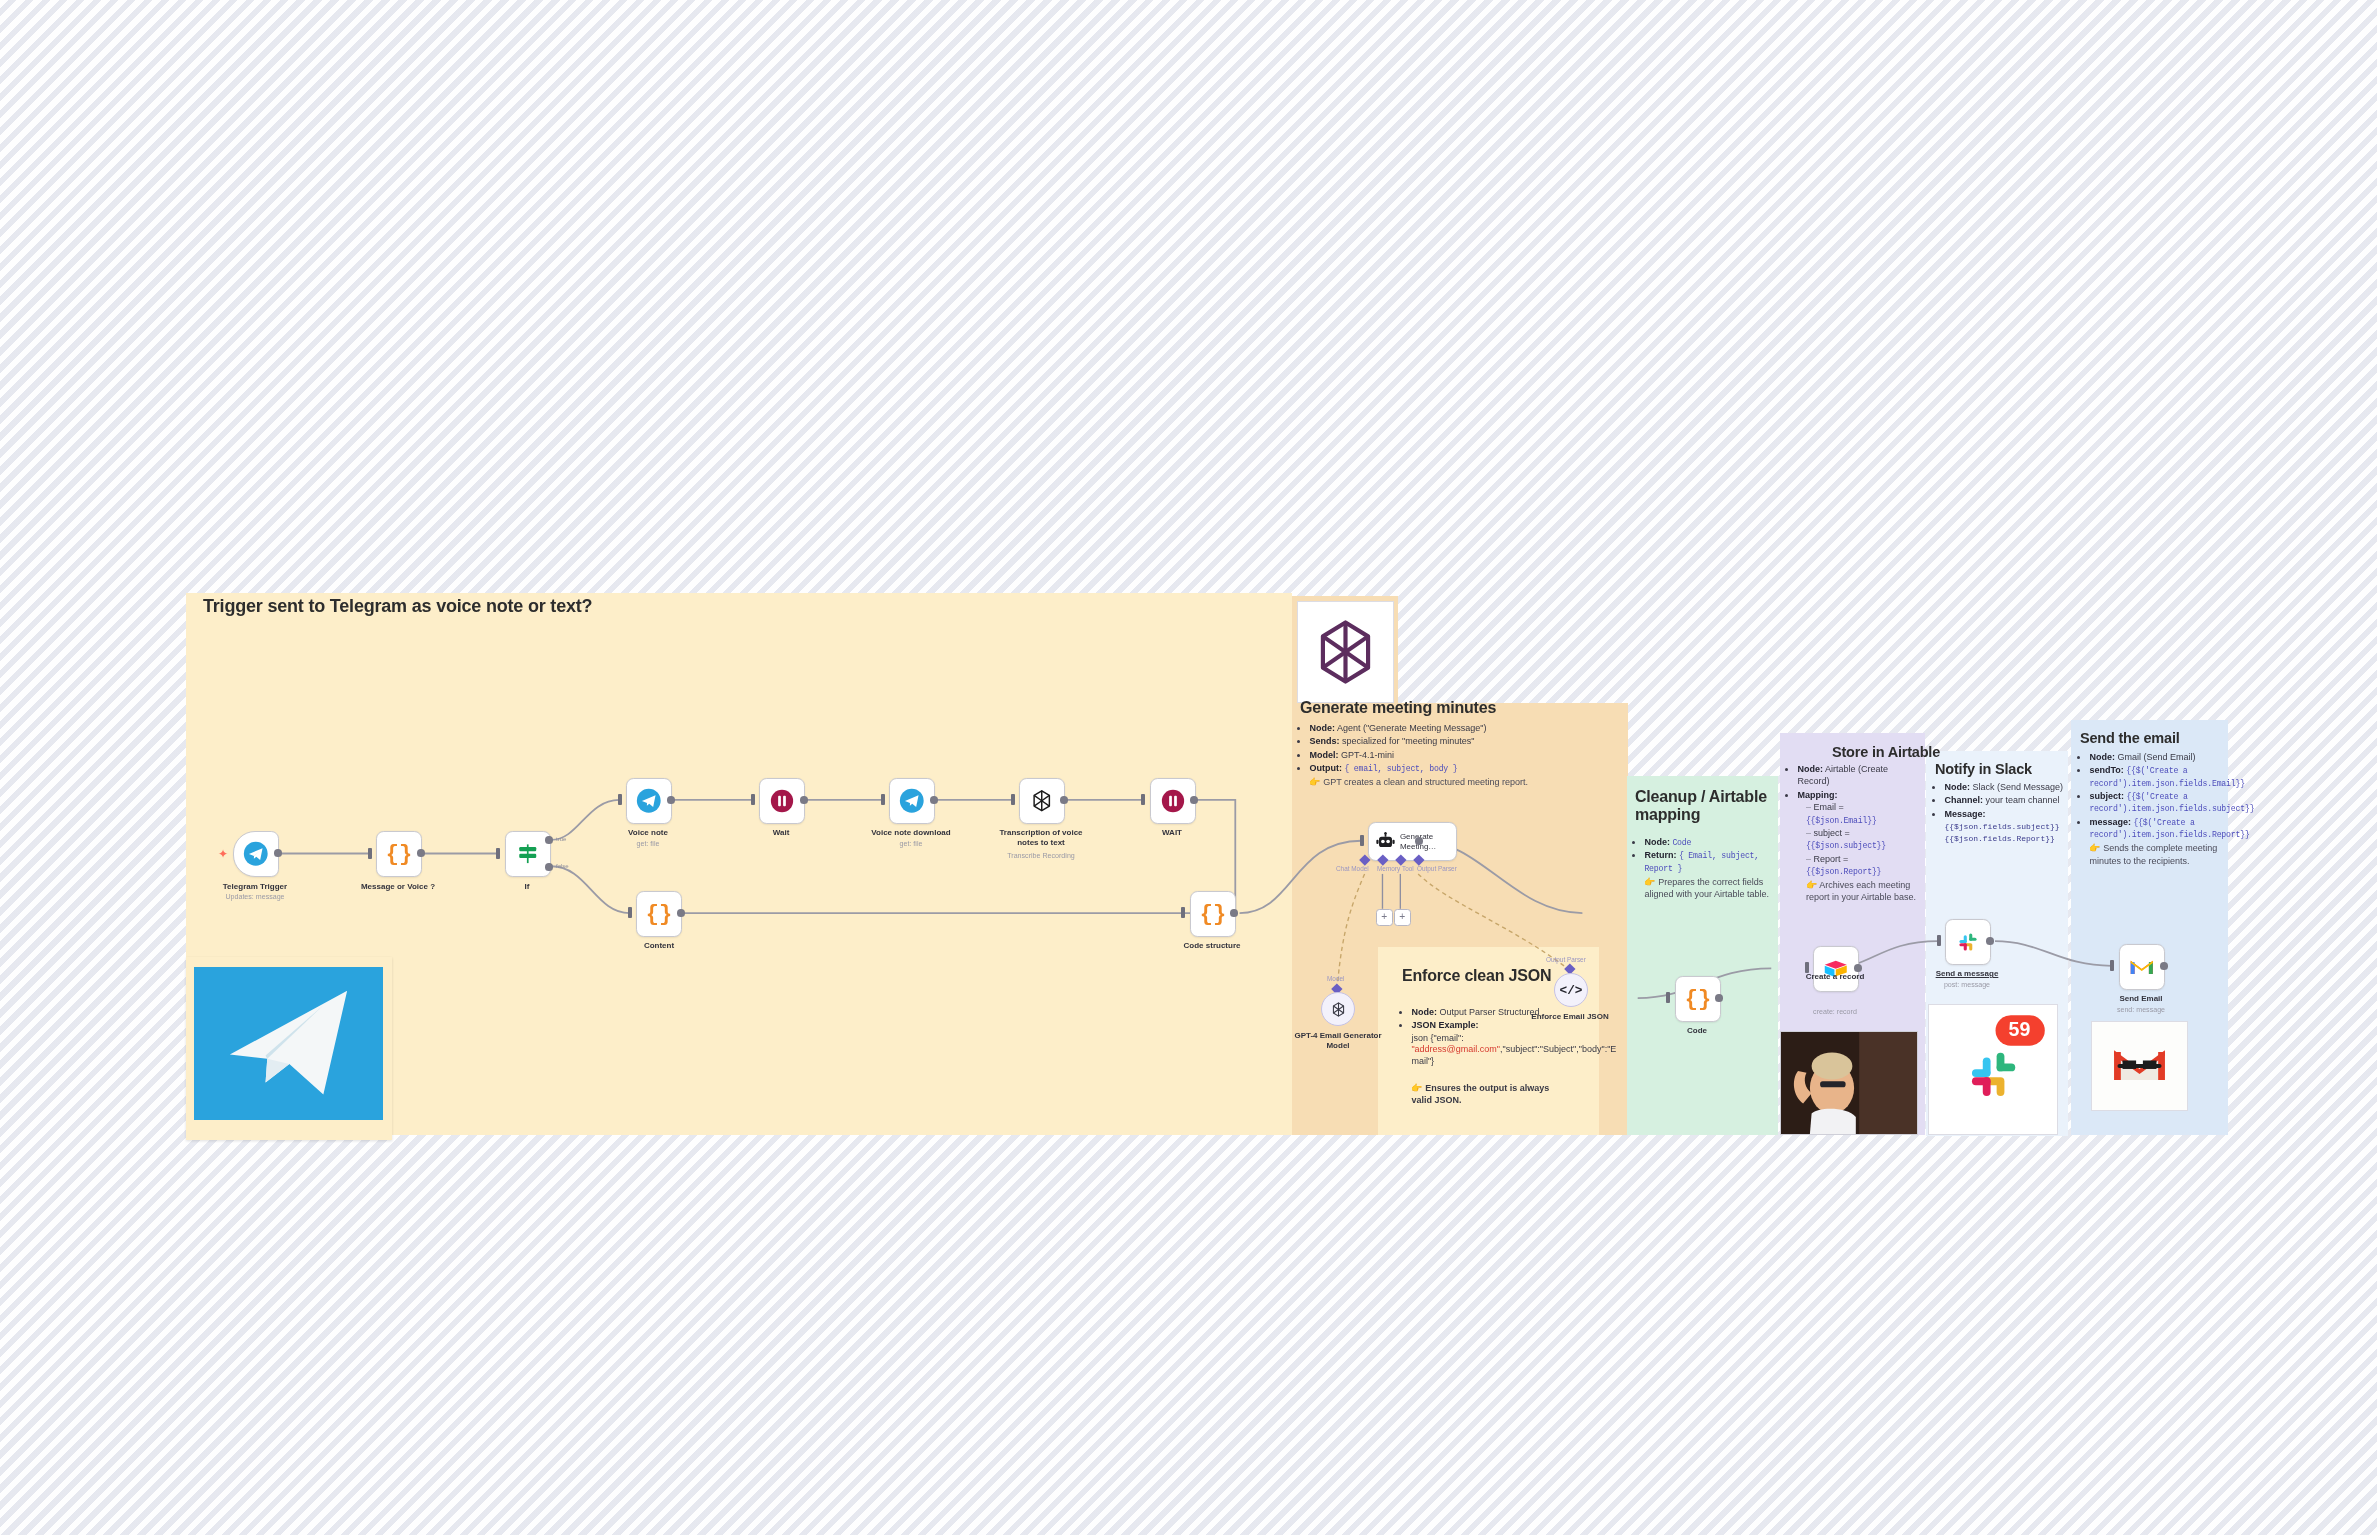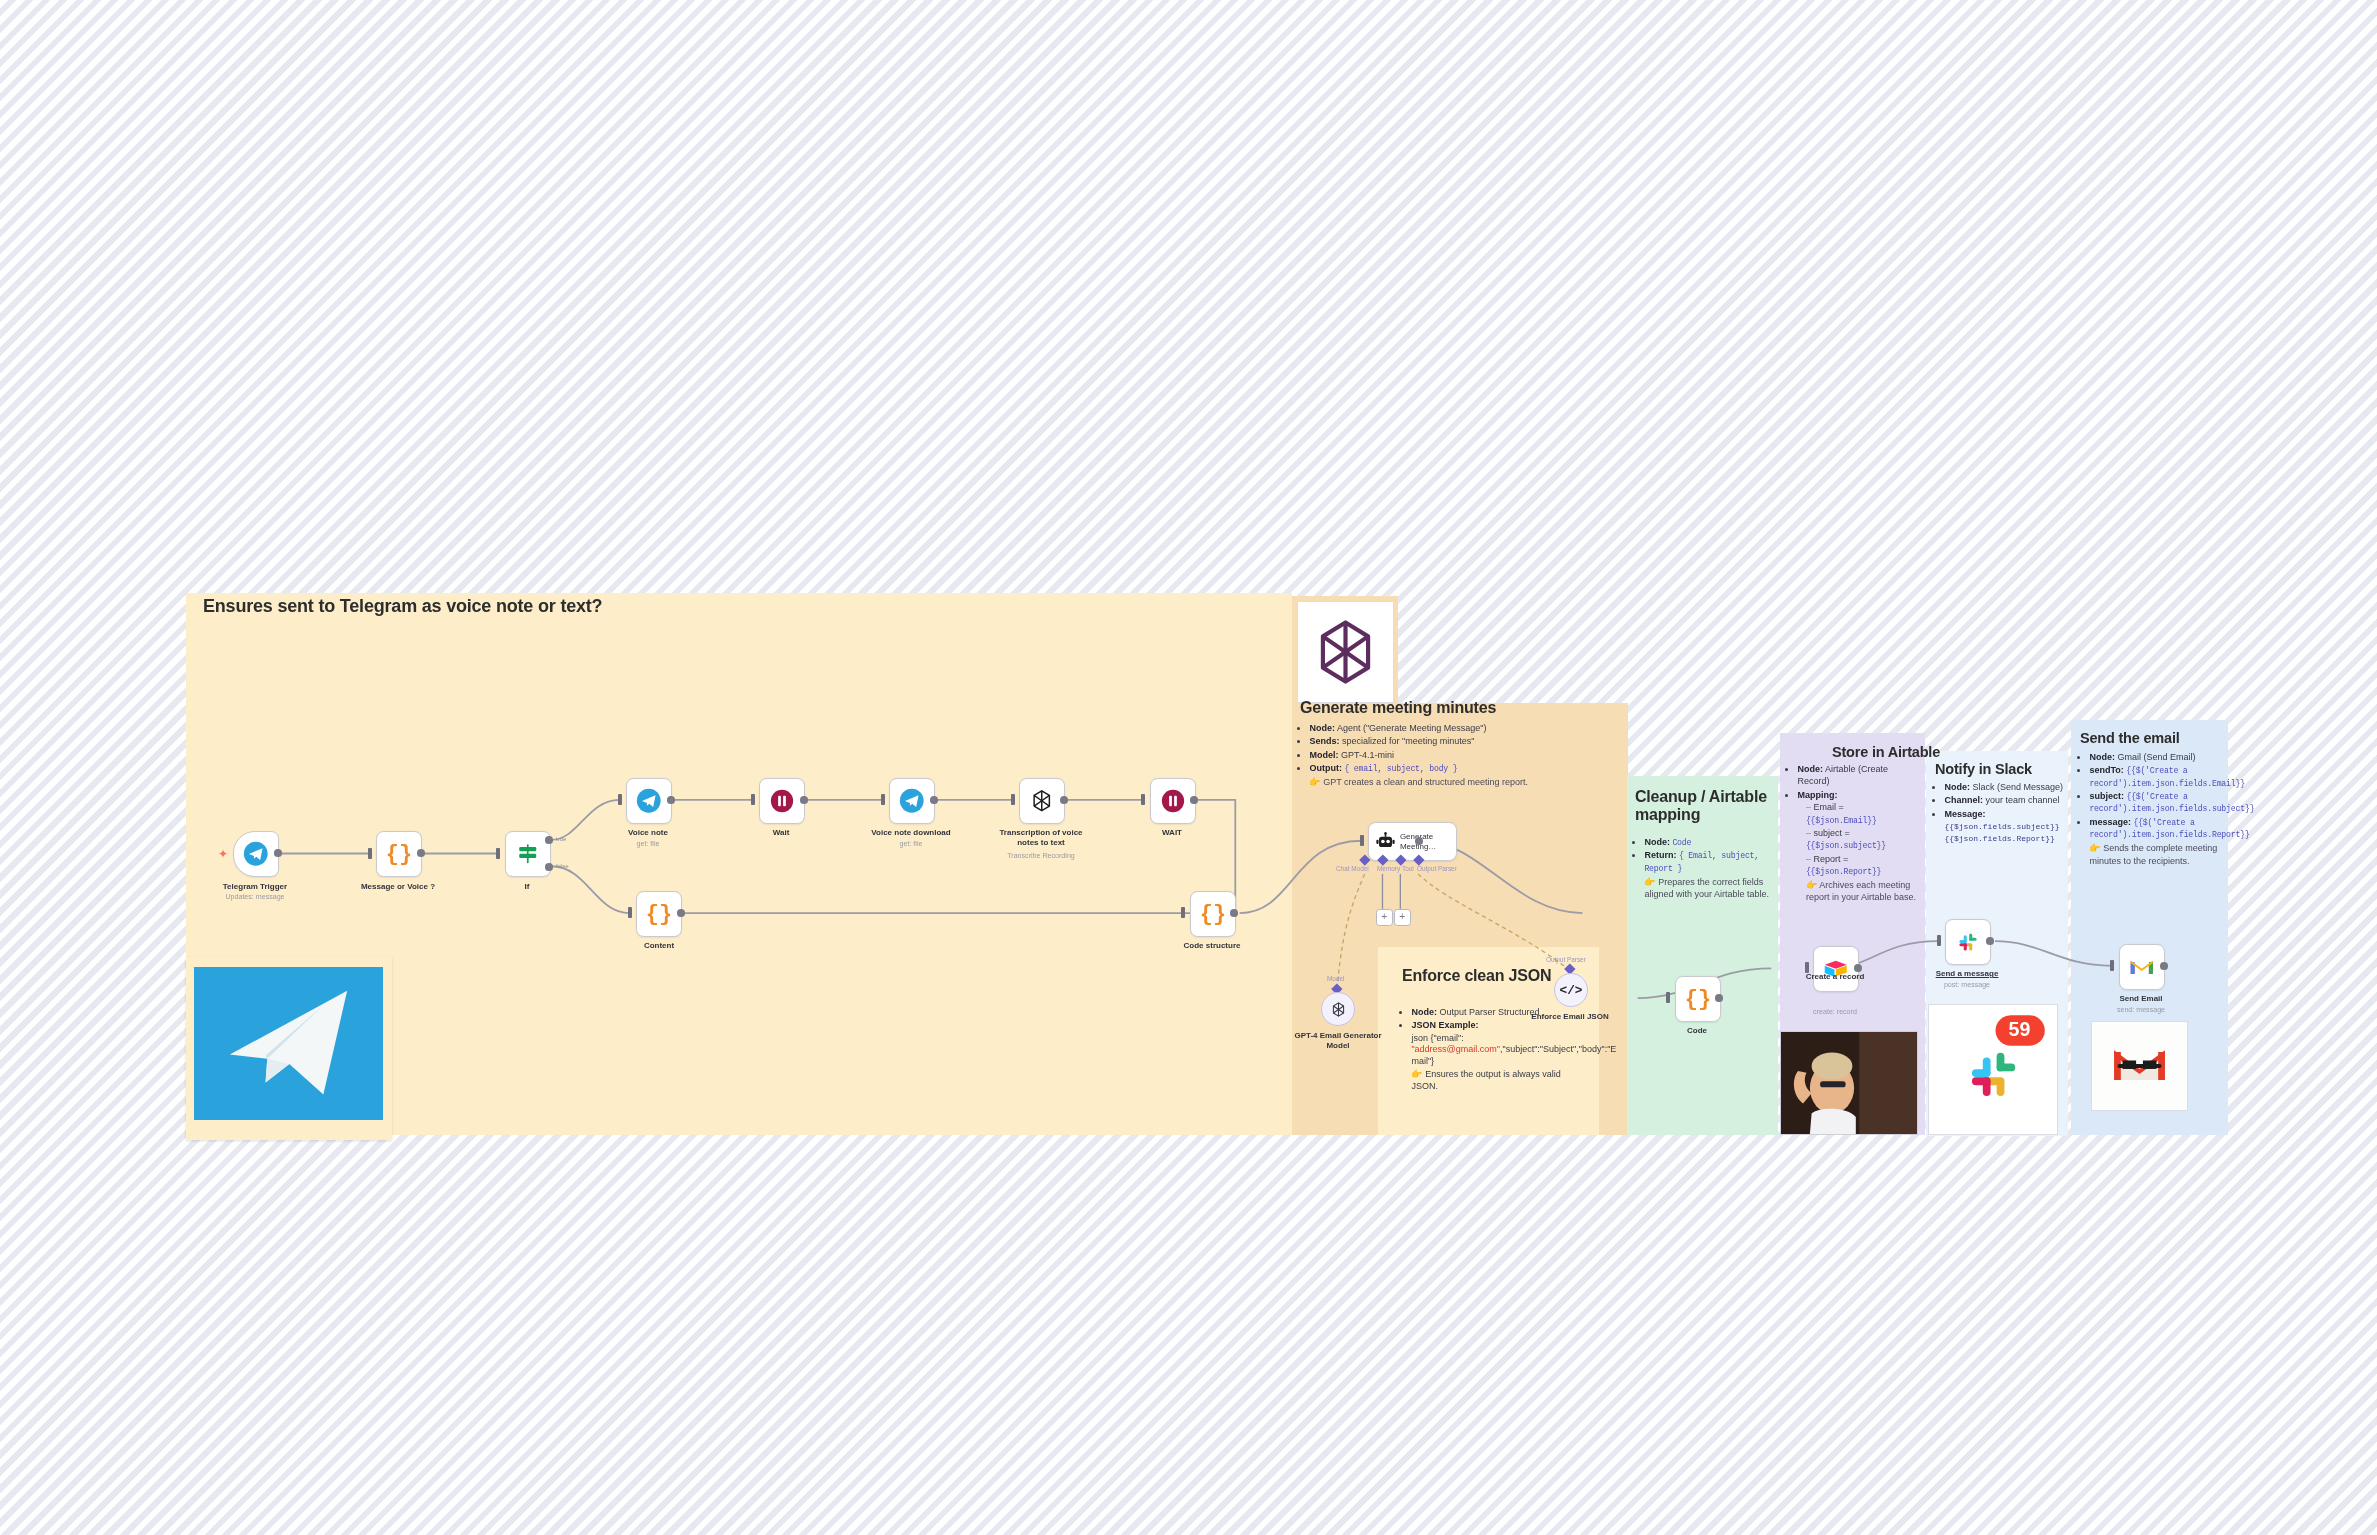--- a/index.html
+++ b/index.html
@@ -103,21 +103,21 @@
   <div class="panel yellow" style="left:1378px;top:947px;width:221px;height:188px;"></div>
 
   <div class="panel green" style="left:1627px;top:776px;width:151px;height:359px;"></div>
 
   <div class="panel purple" style="left:1780px;top:733px;width:145px;height:402px;"></div>
 
   <div class="panel lightblue" style="left:1926px;top:751px;width:142px;height:385px;"></div>
 
   <div class="panel blue" style="left:2071px;top:720px;width:157px;height:415px;"></div>
 
-  <div class="panel-title big-title" style="left:203px;top:596px;width:766px;">Ensures sent to Telegram as voice note or text?</div>
+  <div class="panel-title big-title" style="left:203px;top:596px;width:766px;">Trigger sent to Telegram as voice note or text?</div>
 
   <div class="panel-title sec-title" style="left:1300px;top:699px;width:315px;">Generate meeting minutes</div>
   <div class="bullets" style="left:1300px;top:722px;width:315px;">
     <ul>
       <li><b>Node:</b>
           <span>Agent ("Generate Meeting Message")</span></li>
       <li><b>Sends:</b>
           <span>specialized for "meeting minutes"</span></li>
       <li><b>Model:</b>
           <span>GPT-4.1-mini</span></li>
@@ -134,21 +134,21 @@
     <ul>
       <li><b>Node:</b>
           <span>Output Parser Structured</span></li>
       <li><b>JSON Example:</b></li>
     </ul>
     <div style="padding-left:9.4px;line-height:1.3;">
       <span>json {"email":</span><br>
       <span class="redtxt">"address@gmail.com"</span><span>,"subject":"Subject","body":"E</span><br>
       <span>mail"}</span>
     </div>
-    <div style="padding-left:9.4px;margin-top:0;">
+    <div style="padding-left:9.4px;margin-top:14px;font-weight:bold;">
       <span class="hand">👉</span>
       <span>Ensures the output is always valid JSON.</span>
     </div>
   </div>
 
   <div class="panel-title sec-title" style="left:1635px;top:788px;width:136px;">Cleanup / Airtable mapping</div>
   <div class="bullets" style="left:1635px;top:836px;width:134px;">
     <ul>
       <li><b>Node:</b>
           <span class="mono">Code</span></li>

